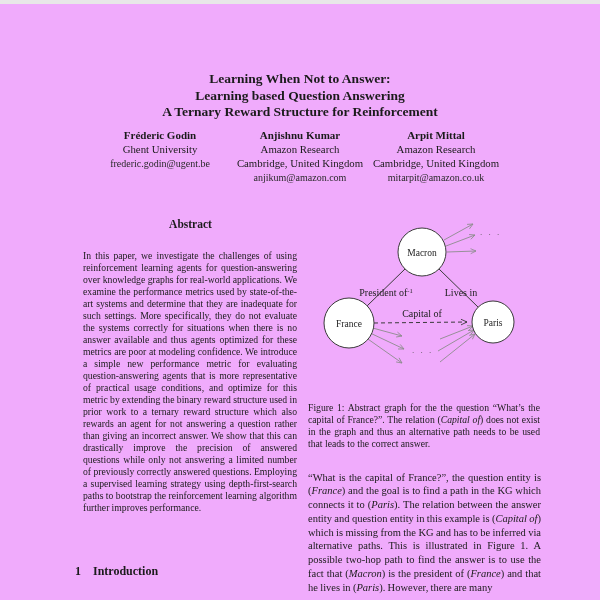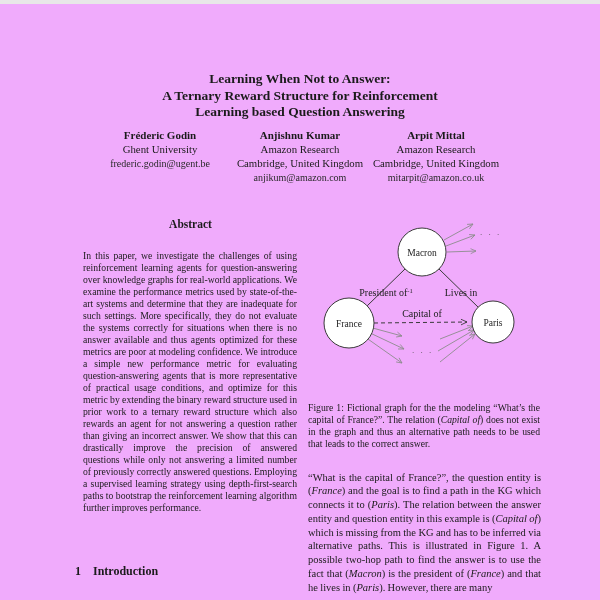--- a/index.html
+++ b/index.html
@@ -68,22 +68,22 @@
   .thin{stroke:#8c8c8c;stroke-width:0.9;fill:none;}
   .node{fill:#ffffff;stroke:#3a3a3a;stroke-width:1;}
 </style>
 </head>
 <body>
 
 <div class="page">
 
   <h1 class="title">
     <span>Learning When Not to Answer:</span>
+    <span>Learning based Question Answering</span>
     <span>A Ternary Reward Structure for Reinforcement</span>
-    <span>Learning based Question Answering</span>
   </h1>
 
   <div class="authors">
     <div class="author a1">
       <div class="name">Fréderic Godin</div>
       <div class="affil">Ghent University</div>
       <div class="email">frederic.godin@ugent.be</div>
     </div>
     <div class="author a2">
       <div class="name">Anjishnu Kumar</div>
@@ -150,17 +150,17 @@
     <text class="edge-label" x="76" y="77" text-anchor="middle">
       <tspan>President of</tspan><tspan class="sup" dy="-3.5">-1</tspan>
     </text>
     <text class="edge-label" x="151" y="77" text-anchor="middle">Lives in</text>
     <text class="edge-label" x="112" y="97.5" text-anchor="middle">Capital of</text>
 
     <text class="dots" x="170" y="16">. . .</text>
     <text class="dots" x="102" y="134">. . .</text>
   </svg>
 
-  <p class="fig-caption"><span>Figure 1: Fictional graph for the the modeling “What’s the capital of France?”. The relation (</span><span class="math">Capital of</span><span>) does not exist in the graph and thus an alternative path needs to be used that leads to the correct answer.</span></p>
+  <p class="fig-caption"><span>Figure 1: Abstract graph for the the question “What’s the capital of France?”. The relation (</span><span class="math">Capital of</span><span>) does not exist in the graph and thus an alternative path needs to be used that leads to the correct answer.</span></p>
 
   <p class="body-par"><span>“What is the capital of France?”, the question entity is (</span><span class="math">France</span><span>) and the goal is to find a path in the KG which connects it to (</span><span class="math">Paris</span><span>). The relation between the answer entity and question entity in this example is (</span><span class="math">Capital of</span><span>) which is missing from the KG and has to be inferred via alternative paths. This is illustrated in Figure 1. A possible two-hop path to find the answer is to use the fact that (</span><span class="math">Macron</span><span>) is the president of (</span><span class="math">France</span><span>) and that he lives in (</span><span class="math">Paris</span><span>). However, there are many</span></p>
 
 </div>
 
 </body></html>

